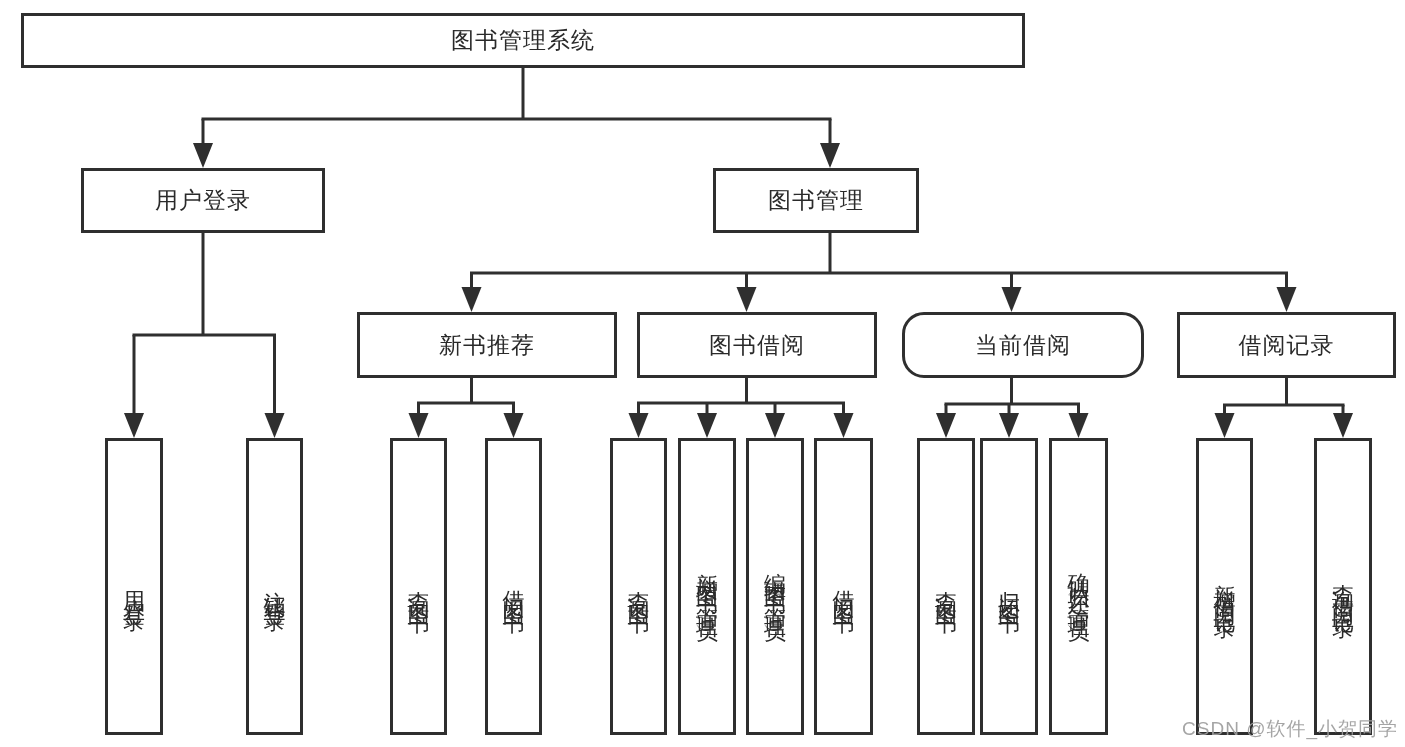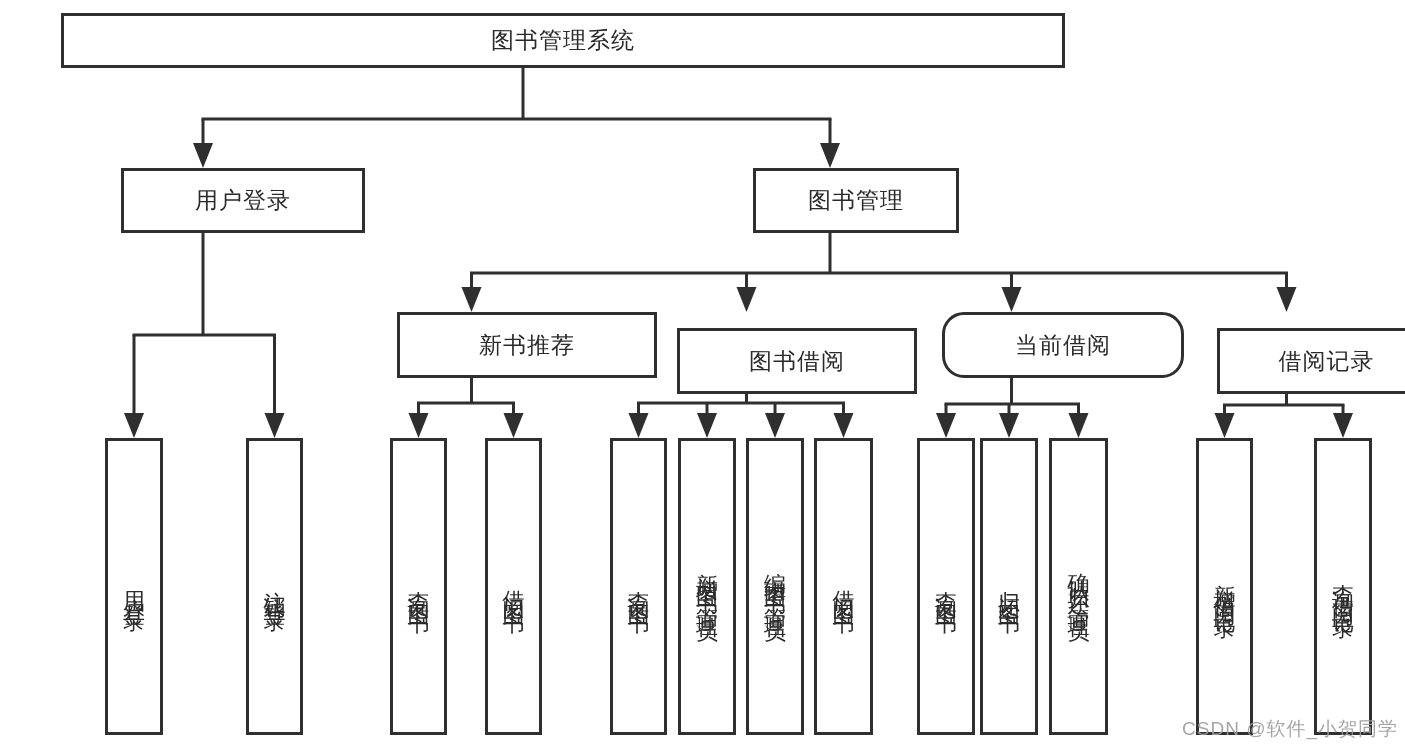--- a/index.html
+++ b/index.html
@@ -26,21 +26,20 @@
     display: flex;
     align-items: center;
     justify-content: center;
     text-align: center;
     line-height: 1;
   }
   .node.horizontal {
     font-size: 23px;
     letter-spacing: 1px;
     white-space: nowrap;
-    margin-left: 40px;
   }
   .node.vertical {
     writing-mode: vertical-rl;
     text-orientation: mixed;
     font-size: 22px;
     letter-spacing: 7px;
     white-space: nowrap;
   }
   .watermark {
     position: absolute;
@@ -111,23 +110,23 @@
       <line x1="1224.5" y1="405" x2="1224.5" y2="426" stroke="#2f2f2f" stroke-width="3"></line>
       <polygon points="1214.5,413 1234.5,413 1224.5,438" fill="#2f2f2f"></polygon>
       <line x1="1343" y1="405" x2="1343" y2="426" stroke="#2f2f2f" stroke-width="3"></line>
       <polygon points="1333,413 1353,413 1343,438" fill="#2f2f2f"></polygon>
     </svg>
   <div>
       <div class="node horizontal" style="left: 21px; top: 13px; width: 1004px; height: 55px;">图书管理系统</div>
       <div class="node horizontal" style="left: 81px; top: 168px; width: 244px; height: 65px;">用户登录</div>
       <div class="node horizontal" style="left: 713px; top: 168px; width: 206px; height: 65px;">图书管理</div>
       <div class="node horizontal" style="left: 357px; top: 312px; width: 260px; height: 66px;">新书推荐</div>
-      <div class="node horizontal" style="left: 637px; top: 328px; width: 240px; height: 66px;">图书借阅</div>
+      <div class="node horizontal" style="left: 637px; top: 312px; width: 240px; height: 66px;">图书借阅</div>
       <div class="node horizontal" style="left: 902px; top: 312px; width: 242px; height: 66px; border-radius: 22px;">当前借阅</div>
-      <div class="node horizontal" style="left: 1177px; top: 328px; width: 219px; height: 66px;">借阅记录</div>
+      <div class="node horizontal" style="left: 1177px; top: 312px; width: 219px; height: 66px;">借阅记录</div>
       <div class="node vertical" style="left: 105px; top: 438px; width: 58px; height: 297px;">用户登录</div>
       <div class="node vertical" style="left: 246px; top: 438px; width: 57px; height: 297px;">注销登录</div>
       <div class="node vertical" style="left: 390px; top: 438px; width: 57px; height: 297px;">查询图书</div>
       <div class="node vertical" style="left: 485px; top: 438px; width: 57px; height: 297px;">借阅图书</div>
       <div class="node vertical" style="left: 610px; top: 438px; width: 57px; height: 297px;">查询图书</div>
       <div class="node vertical" style="left: 678px; top: 438px; width: 58px; height: 297px;">新增图书（管理员）</div>
       <div class="node vertical" style="left: 746px; top: 438px; width: 58px; height: 297px;">编辑图书（管理员）</div>
       <div class="node vertical" style="left: 814px; top: 438px; width: 59px; height: 297px;">借阅图书</div>
       <div class="node vertical" style="left: 917px; top: 438px; width: 58px; height: 297px;">查询图书</div>
       <div class="node vertical" style="left: 980px; top: 438px; width: 58px; height: 297px;">归还图书</div>

